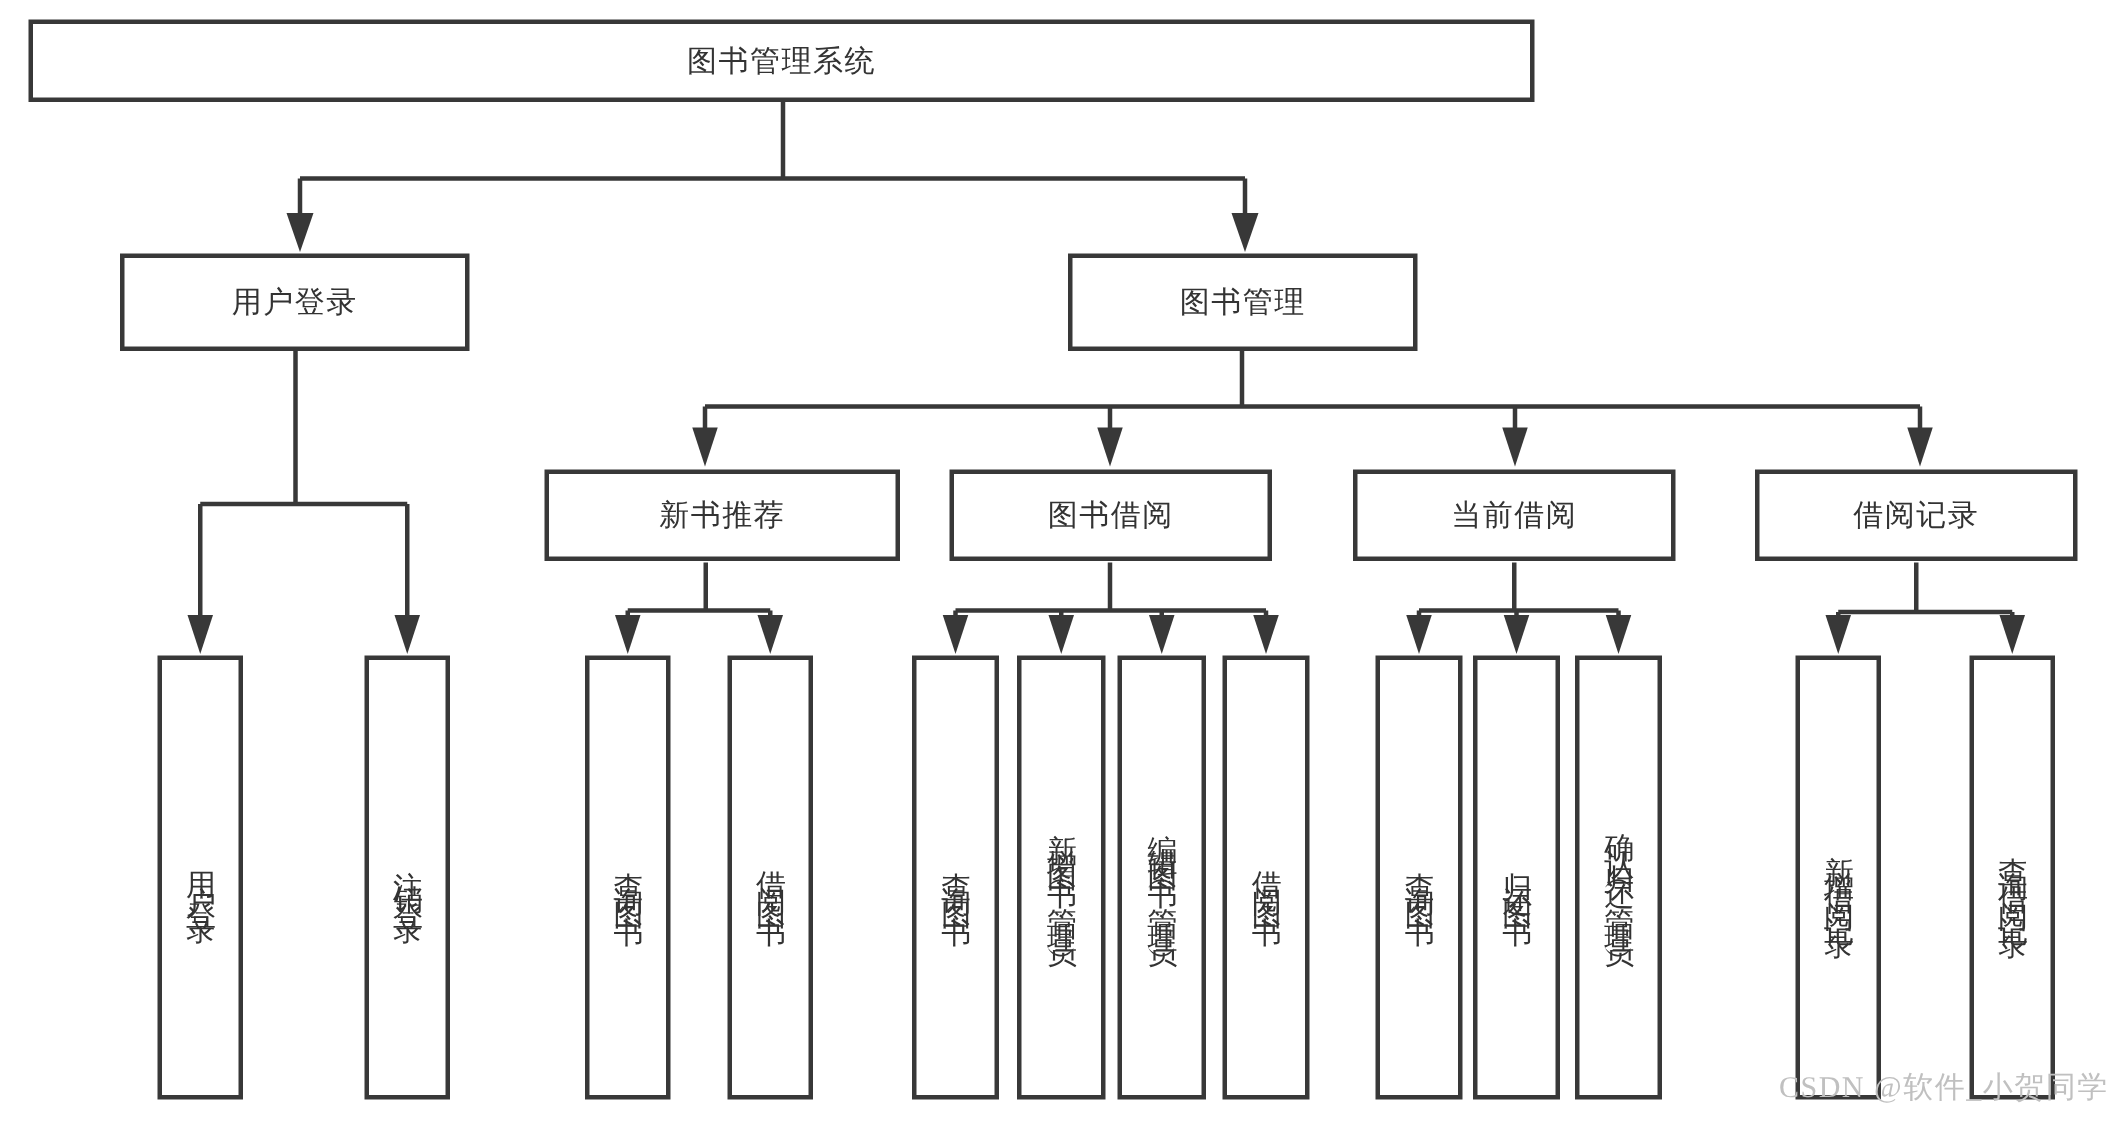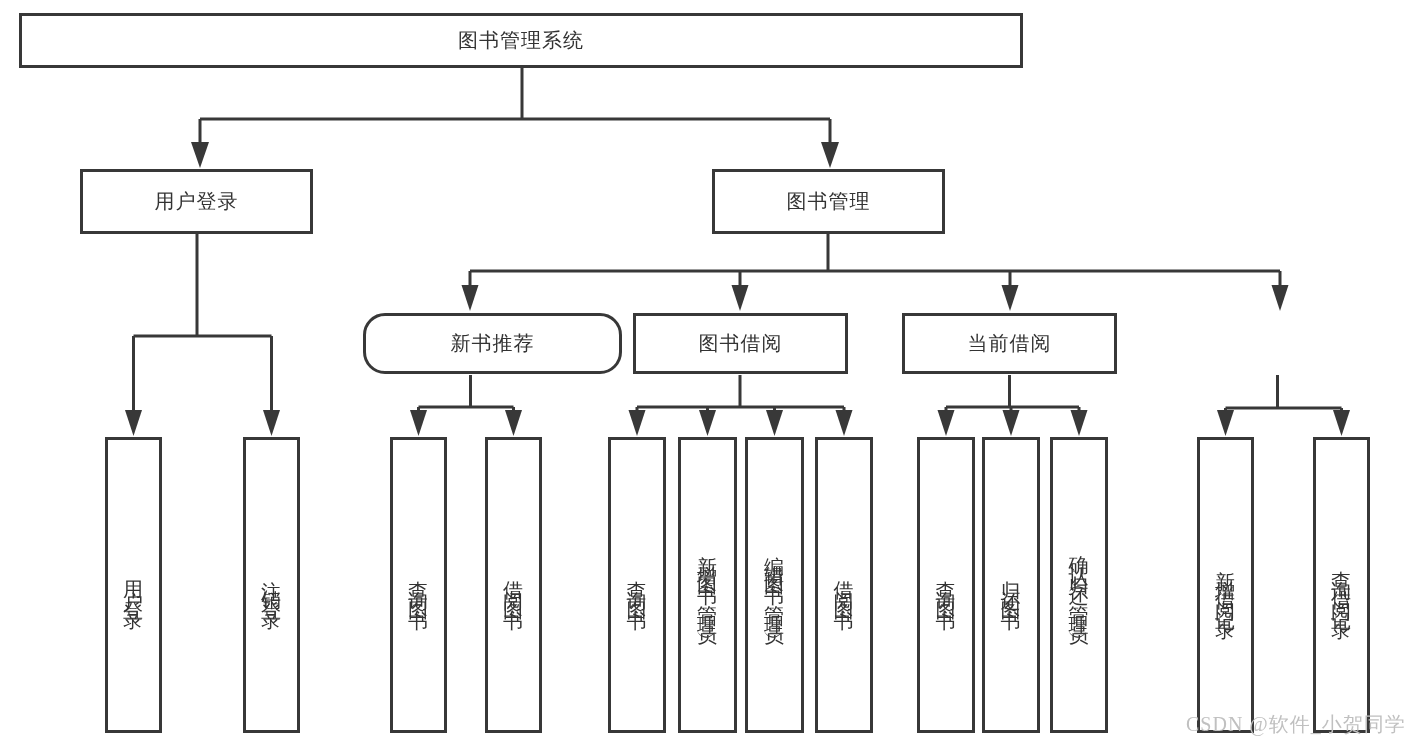--- a/index.html
+++ b/index.html
@@ -100,28 +100,31 @@
     <span>图书管理系统</span>
   </div>
 
   <div class="node" style="left:80px; top:169px; width:233px; height:65px;">
     <span>用户登录</span>
   </div>
   <div class="node" style="left:712px; top:169px; width:233px; height:65px;">
     <span>图书管理</span>
   </div>
 
-  <div class="node" style="left:363px; top:313px; width:259px; height:61px;border-radius:22px;">
+  <div class="node" style="left:363px; top:313px; width:237px; height:61px;">
     <span>新书推荐</span>
   </div>
   <div class="node" style="left:633px; top:313px; width:215px; height:61px;">
     <span>图书借阅</span>
   </div>
   <div class="node" style="left:902px; top:313px; width:215px; height:61px;">
     <span>当前借阅</span>
+  </div>
+  <div class="node" style="left:1170px; top:313px; width:215px; height:61px;">
+    <span>借阅记录</span>
   </div>
 
   <div class="node leaf" style="left:105px; width:57px;">
     <span class="vtext">用户登录</span>
   </div>
   <div class="node leaf" style="left:243px; width:57px;">
     <span class="vtext">注销登录</span>
   </div>
 
   <div class="node leaf" style="left:390px; width:57px;">

